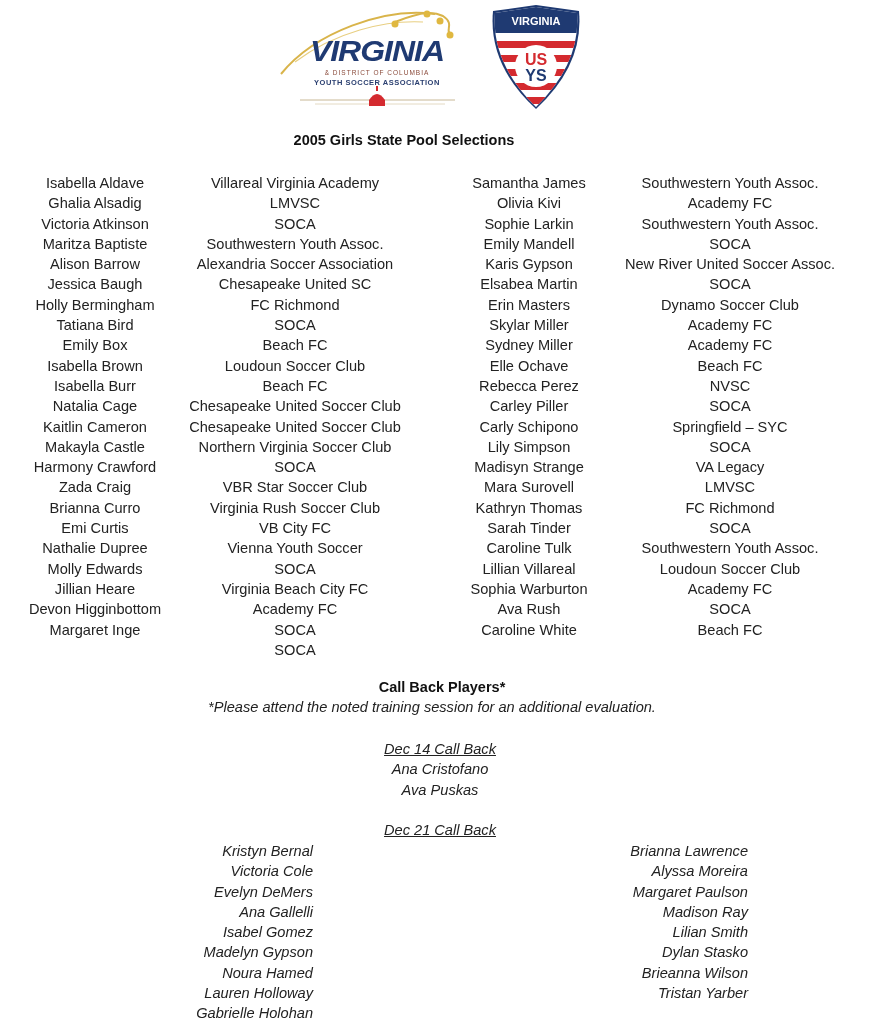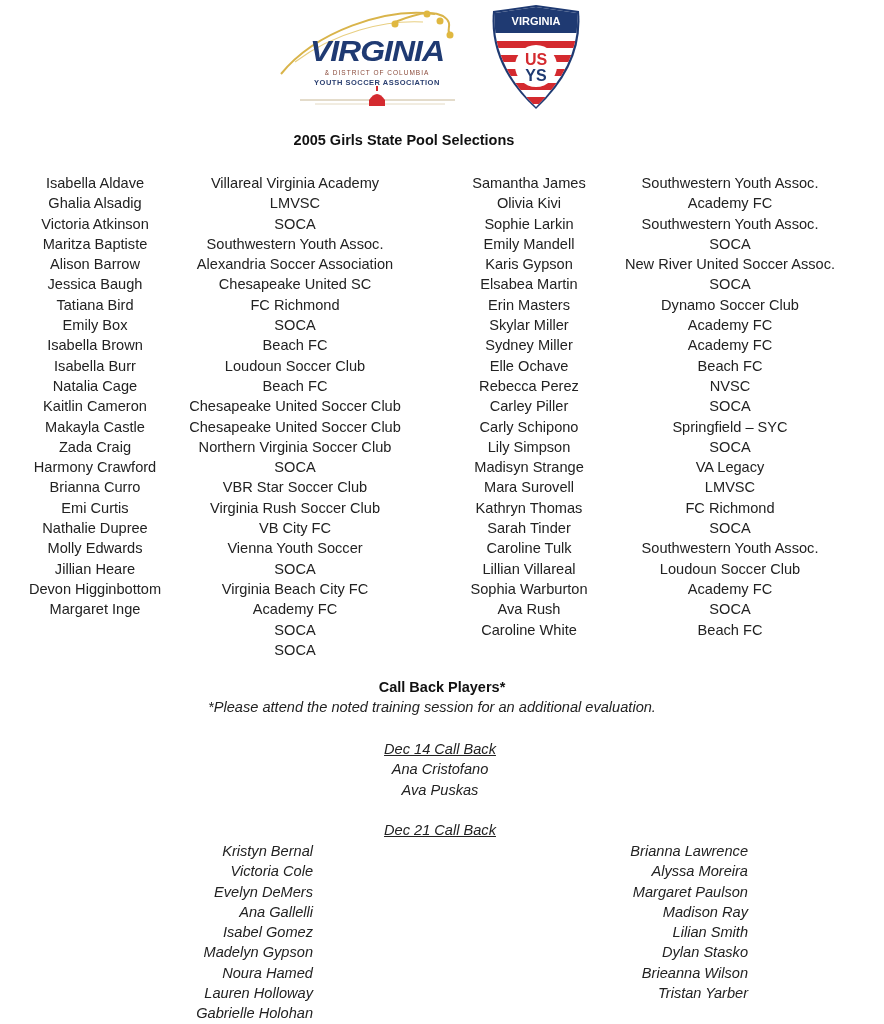--- a/index.html
+++ b/index.html
@@ -85,29 +85,30 @@
 <div class="title">2005 Girls State Pool Selections</div>
 
 <div class="pool">
   <div class="col col-name-l" id="pl-names">
       <div class="row">Isabella Aldave</div>
       <div class="row">Ghalia Alsadig</div>
       <div class="row">Victoria Atkinson</div>
       <div class="row">Maritza Baptiste</div>
       <div class="row">Alison Barrow</div>
       <div class="row">Jessica Baugh</div>
+      <div class="row">Holly Bermingham</div>
       <div class="row">Tatiana Bird</div>
       <div class="row">Emily Box</div>
       <div class="row">Isabella Brown</div>
       <div class="row">Isabella Burr</div>
       <div class="row">Natalia Cage</div>
       <div class="row">Kaitlin Cameron</div>
       <div class="row">Makayla Castle</div>
+      <div class="row">Harmony Crawford</div>
       <div class="row">Zada Craig</div>
-      <div class="row">Harmony Crawford</div>
       <div class="row">Brianna Curro</div>
       <div class="row">Emi Curtis</div>
       <div class="row">Nathalie Dupree</div>
       <div class="row">Molly Edwards</div>
       <div class="row">Jillian Heare</div>
       <div class="row">Devon Higginbottom</div>
       <div class="row">Margaret Inge</div>
     </div>
   <div class="col col-club-l" id="pl-clubs">
       <div class="row">Villareal Virginia Academy</div>

